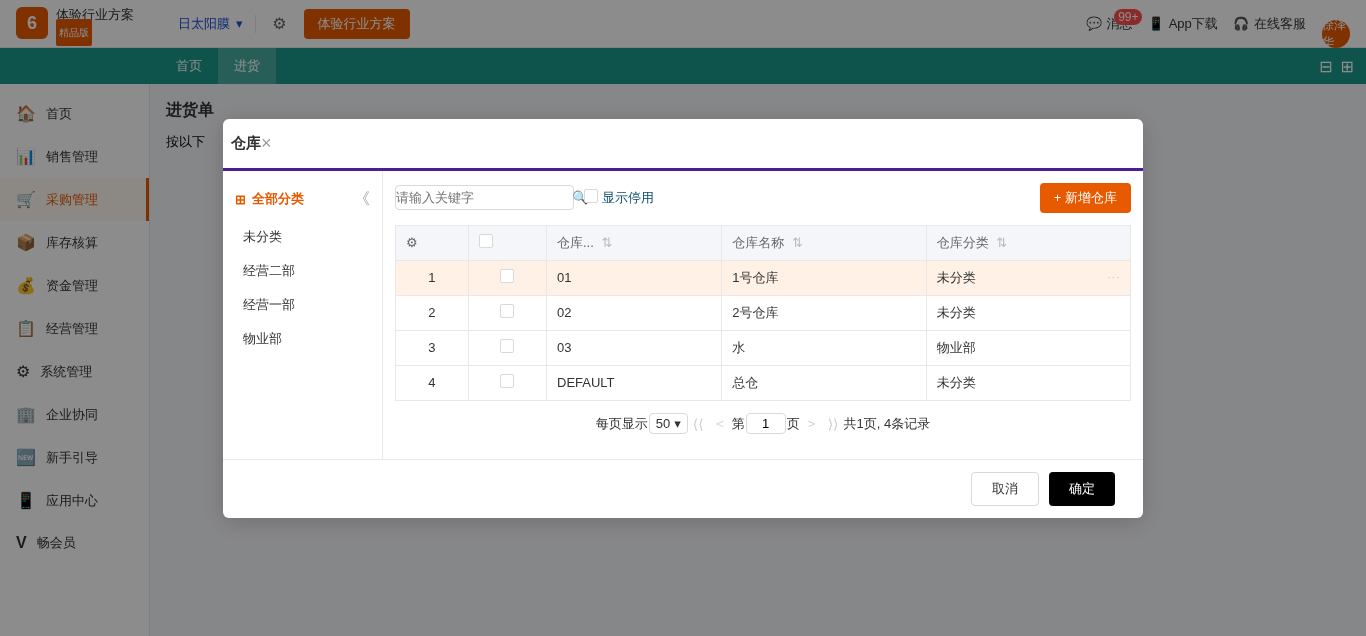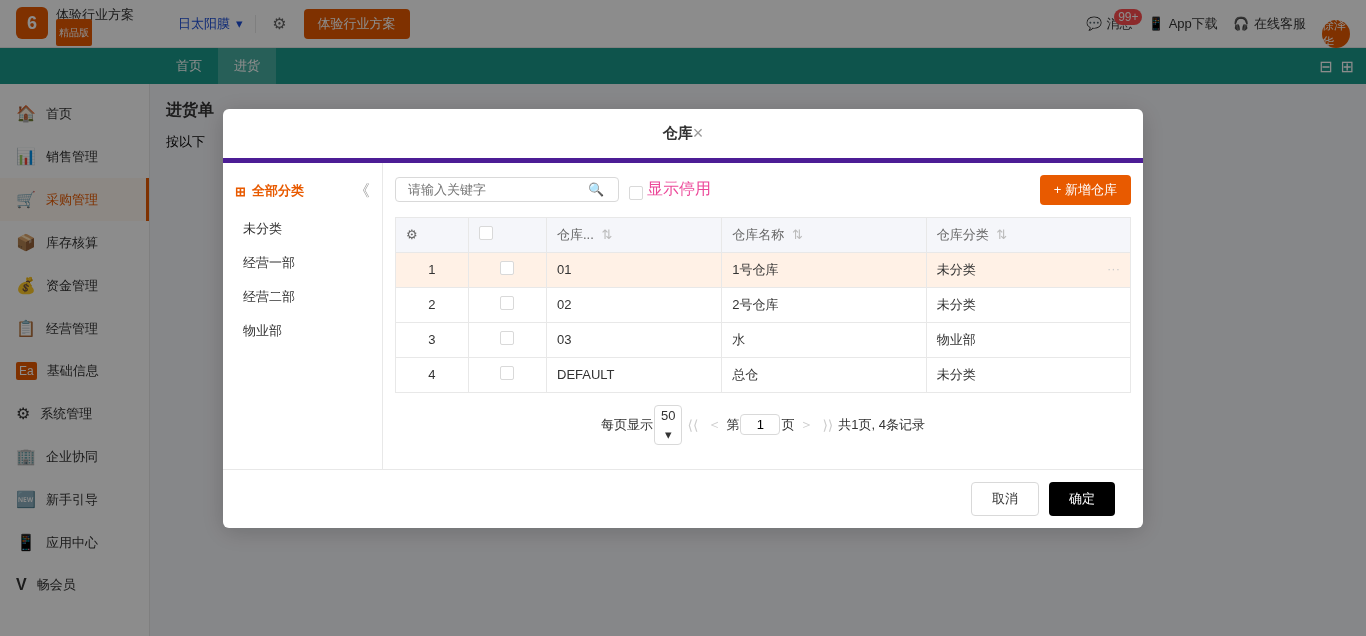--- a/index.html
+++ b/index.html
@@ -145,23 +145,23 @@
     .modal {
       background: #fff;
       border-radius: 6px;
       width: 920px;
       max-height: 580px;
       display: flex;
       flex-direction: column;
       box-shadow: 0 4px 24px rgba(0,0,0,0.18);
     }
     .modal-header {
-      display: flex; align-items: center; justify-content: center;
-      padding: 14px 24px;
-      border-bottom: 5px solid #4c1d95;
+      display: flex; align-items: center; justify-content: flex-start;
+      padding: 14px 8px;
+      border-bottom: 3px solid #4c1d95;
     }
     .modal-title { font-size: 15px; font-weight: bold; color: #333; }
     .modal-close {
       cursor: pointer; font-size: 18px; color: #999;
       background: none; border: none;
     }
     .modal-body {
       display: flex;
       flex: 1;
       overflow: hidden;
@@ -195,32 +195,32 @@
       flex-direction: column;
       padding: 12px;
     }
     .table-toolbar {
       display: flex; align-items: center; gap: 10px; margin-bottom: 12px;
     }
     .search-box {
       display: flex; align-items: center;
       border: 1px solid #d9d9d9;
       border-radius: 4px;
-      padding: 4px 12px;
-      background: #fff;
-      width: 224px;
+      padding: 4px 0;
+      background: #fff;
+      width: 179px;
     }
     .search-box input {
       border: none; outline: none; font-size: 13px; width: 180px;
       background: transparent;
     }
     .search-icon { color: #999; cursor: pointer; }
     .show-disabled {
-      display: flex; align-items: flex-end; gap: 4px;
-      font-size: 16px; color: #ec4899;
+      display: flex; align-items: flex-start; gap: 4px;
+      font-size: 13px; color: #0c4a6e;
     }
     .checkbox-custom {
       width: 14px; height: 14px;
       border: 1px solid #d9d9d9;
       border-radius: 2px;
       background: #fff;
       display: inline-block;
     }
     .add-btn {
       background: #e85a00;
@@ -261,21 +261,20 @@
       gap: 1px; padding: 12px 0;
       font-size: 13px; color: #333;
     }
     .page-select {
       display: flex; align-items: center;
       border: 1px solid #d9d9d9;
       border-radius: 4px;
       padding: 2px 6px;
       background: #fff;
       gap: 4px;
-      flex-direction: column;
     }
     .page-input {
       width: 40px;
       border: 1px solid #d9d9d9;
       border-radius: 4px;
       padding: 2px 6px;
       text-align: center;
       font-size: 13px;
     }
     .page-btn {
@@ -384,24 +383,20 @@
       <span class="sidebar-icon">📦</span>
       <span>库存核算</span>
     </div>
     <div class="sidebar-item">
       <span class="sidebar-icon">💰</span>
       <span>资金管理</span>
     </div>
     <div class="sidebar-item">
       <span class="sidebar-icon">📋</span>
       <span>经营管理</span>
-    </div>
-    <div class="sidebar-item">
-      <span class="sidebar-icon" style="font-size:12px;background:#e85a00;color:#fff;padding:2px 3px;border-radius:2px;">Ea</span>
-      <span>基础信息</span>
     </div>
     <div class="sidebar-item">
       <span class="sidebar-icon">⚙</span>
       <span>系统管理</span>
     </div>
     <div class="sidebar-item">
       <span class="sidebar-icon">🏢</span>
       <span>企业协同</span>
     </div>
     <div class="sidebar-item">
@@ -441,24 +436,24 @@
           <div class="category-all">
             <span>⊞</span>
             <span>全部分类</span>
           </div>
           <span class="category-collapse">《</span>
         </div>
         <div class="category-item">
           <span>未分类</span>
         </div>
         <div class="category-item">
+          <span>经营二部</span>
+        </div>
+        <div class="category-item">
           <span>经营一部</span>
-        </div>
-        <div class="category-item">
-          <span>经营二部</span>
         </div>
         <div class="category-item">
           <span>物业部</span>
         </div>
       </div>
 
       <div class="table-panel">
 
         <div class="table-toolbar">
           <div class="search-box">

